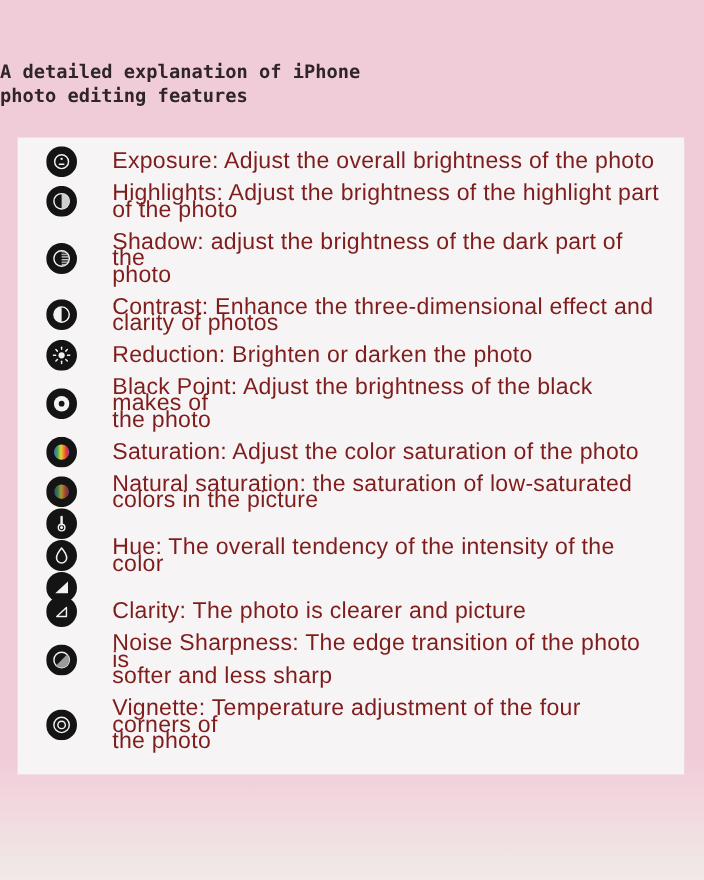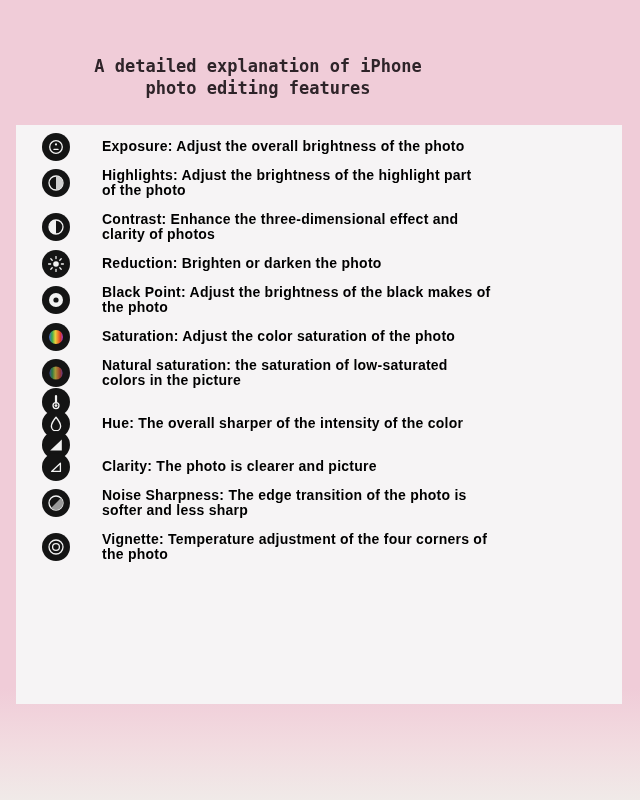--- a/index.html
+++ b/index.html
@@ -3,41 +3,41 @@
 <meta charset="utf-8">
 <style>
   html,body{margin:0;padding:0;}
   body{
     width:640px;height:800px;position:relative;overflow:hidden;
     background:linear-gradient(180deg,#f0ccd8 0%,#f0ccd8 86%,#f2dbe0 93%,#f0eae8 100%);
     font-family:"Liberation Sans",sans-serif;
   }
   .title{
     position:absolute;top:55px;left:0;width:516px;
-    text-align:center;white-space:pre-line;
+    white-space:pre-line;
     font-family:"DejaVu Sans Mono","Liberation Mono",monospace;
     font-size:17px;line-height:22px;font-weight:600;color:#2e2429;
   }
   .card{
     position:absolute;left:16px;top:125px;width:606px;height:579px;
     background:#f6f4f5;box-sizing:border-box;
   }
   .feature-list{
     display:flex;flex-direction:column;gap:14px;padding-top:14px;
   }
   .item{position:relative;padding-left:86px;}
   .icon{
     position:absolute;left:26px;top:50%;transform:translateY(-50%);
     width:28px;height:28px;display:block;
   }
   .icon svg{display:block;}
   .txt{
     margin:0;max-width:500px;white-space:pre-line;
-    font-size:14px;line-height:15px;font-weight:bold;
-    letter-spacing:0.25px;color:#000000;
+    font-size:21px;line-height:15px;font-weight:normal;
+    letter-spacing:0.25px;color:#7f1d1d;
   }
 </style>
 </head>
 <body>
 
 <div class="title">A detailed explanation of iPhone
 photo editing features</div>
 
 <div class="card">
   <div class="feature-list">
@@ -60,20 +60,36 @@
         <svg width="28" height="28" viewBox="0 0 28 28">
           <circle cx="14" cy="14" r="14" fill="#141414"></circle>
           <circle cx="14" cy="14" r="7" fill="none" stroke="#f2f2f2" stroke-width="1.3"></circle>
           <path d="M14 7 a7 7 0 0 1 0 14 z" fill="#cfcfcf"></path>
         </svg>
       </span>
       <p class="txt">Highlights: Adjust the brightness of the highlight part
 of the photo</p>
     </div>
 
+    <div class="item">
+      <span class="icon">
+        <svg width="28" height="28" viewBox="0 0 28 28">
+          <defs>
+            <pattern id="hatch-shadow" width="28" height="2.4" patternUnits="userSpaceOnUse">
+              <rect width="28" height="1.2" fill="#cfcfcf"></rect>
+            </pattern>
+          </defs>
+          <circle cx="14" cy="14" r="14" fill="#141414"></circle>
+          <circle cx="14" cy="14" r="7" fill="none" stroke="#f2f2f2" stroke-width="1.3"></circle>
+          <path d="M14 7 a7 7 0 0 1 0 14 z" fill="url(#hatch-shadow)"></path>
+        </svg>
+      </span>
+      <p class="txt">Shadow: adjust the brightness of the dark part of the
+photo</p>
+    </div>
 
     <div class="item">
       <span class="icon">
         <svg width="28" height="28" viewBox="0 0 28 28">
           <circle cx="14" cy="14" r="14" fill="#141414"></circle>
           <circle cx="14" cy="14" r="7" fill="none" stroke="#f2f2f2" stroke-width="1.3"></circle>
           <path d="M14 7 a7 7 0 0 0 0 14 z" fill="#f2f2f2"></path>
         </svg>
       </span>
       <p class="txt">Contrast: Enhance the three-dimensional effect and
@@ -164,21 +180,21 @@
       </span>
     </div>
 
     <div class="item">
       <span class="icon">
         <svg width="28" height="28" viewBox="0 0 28 28">
           <circle cx="14" cy="14" r="14" fill="#141414"></circle>
           <path d="M14 7.2 C14 7.2 9.4 12.6 9.4 16.2 a4.6 4.6 0 0 0 9.2 0 C18.6 12.6 14 7.2 14 7.2 z" fill="none" stroke="#f2f2f2" stroke-width="1.4" stroke-linejoin="round"></path>
         </svg>
       </span>
-      <p class="txt">Hue: The overall sharper of the intensity of the color</p>
+      <p class="txt">Hue: The overall tendency of the intensity of the color</p>
     </div>
 
     <div class="item">
       <span class="icon">
         <svg width="28" height="28" viewBox="0 0 28 28">
           <circle cx="14" cy="14" r="14" fill="#141414"></circle>
           <path d="M8.2 19.4 L19.8 19.4 L19.8 8.6 z" fill="#f2f2f2"></path>
         </svg>
       </span>
     </div>

